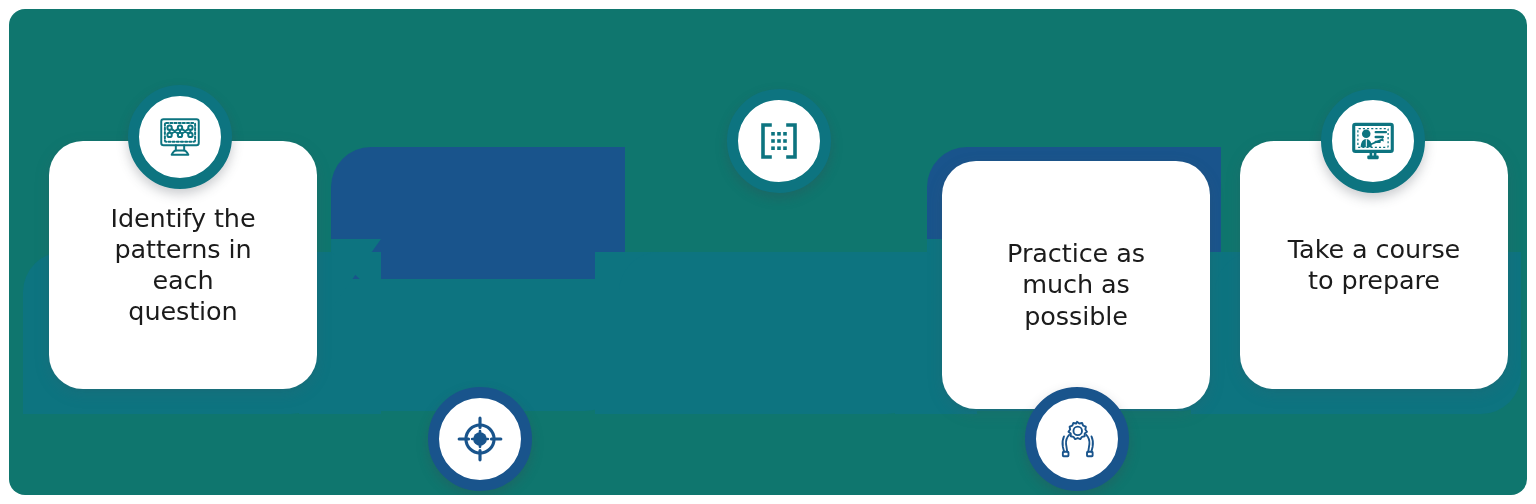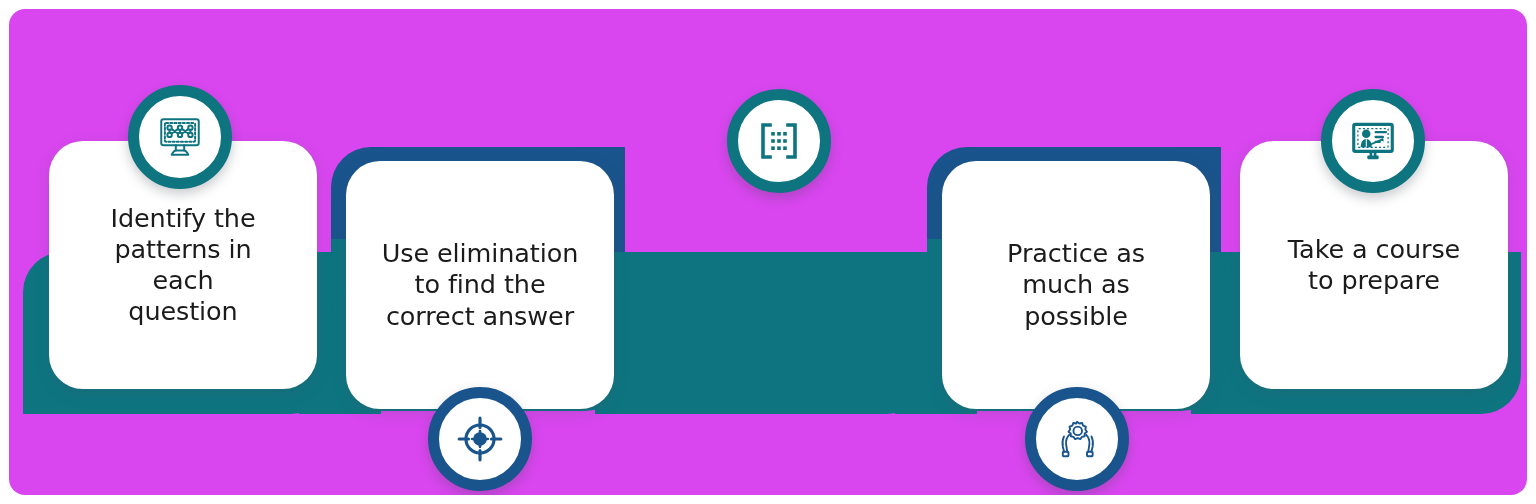--- a/index.html
+++ b/index.html
@@ -19,21 +19,21 @@
     width: 1536px;
     height: 504px;
     box-sizing: border-box;
     padding: 9px 9px 9px 9px;
   }
 
   #stage {
     position: relative;
     width: 1518px;
     height: 486px;
-    background: #d946ef;
+    background: #0f766e;
     border-radius: 16px;
     overflow: hidden;
   }
 
   
   #ribbon {
     position: absolute;
     left: 0; top: 0;
     width: 1518px;
     height: 486px;
@@ -130,25 +130,20 @@
       </g>
     </svg>
 
     <div class="card up" style="left:40px;  top:132px;">
       <div class="card-text">Identify the
 patterns in
 each
 question</div>
     </div>
 
-    <div class="card down" style="left:337px; top:152px;">
-      <div class="card-text">Use elimination
-to find the
-correct answer</div>
-    </div>
 
 
     <div class="card up" style="left:1231px; top:132px;">
       <div class="card-text">Take a course
 to prepare</div>
     </div>
 
     <div class="card down" style="left:933px; top:152px;">
       <div class="card-text">Practice as
 much as

